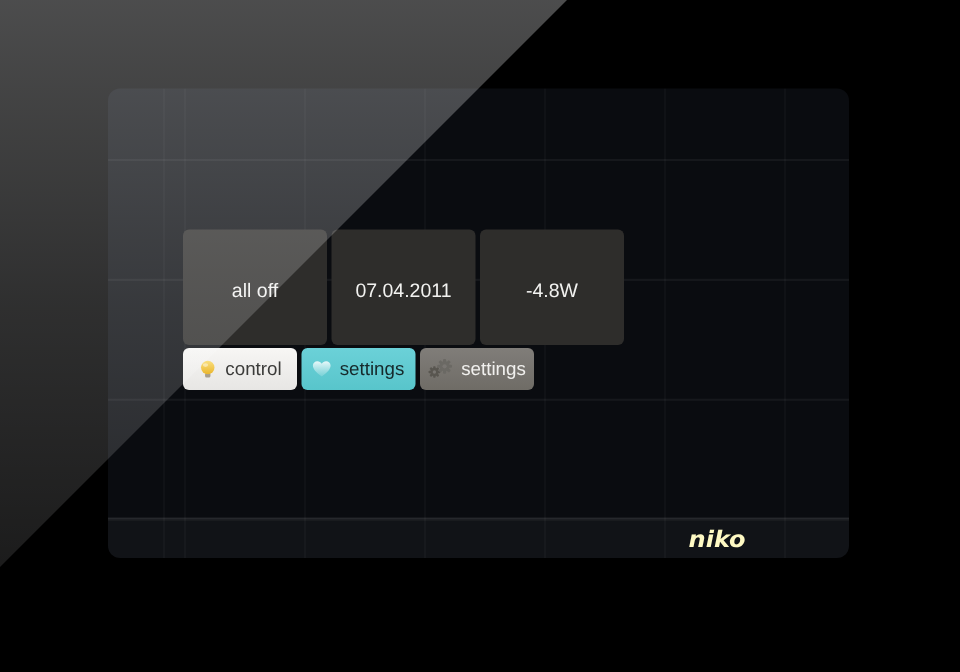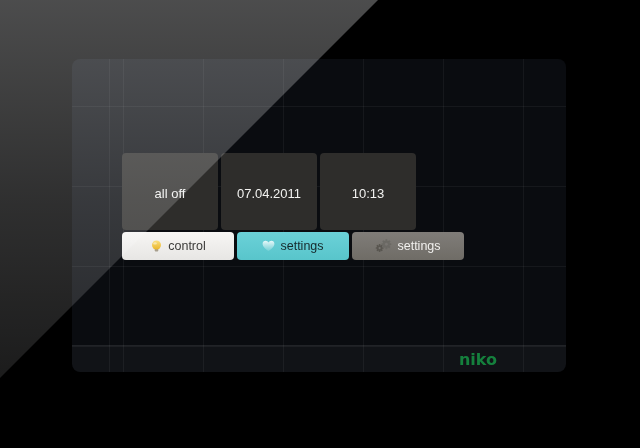--- a/index.html
+++ b/index.html
@@ -42,21 +42,21 @@
     color: #f2f2f0;
     font-size: 13px;
     padding-top: 3px;
   }
   
   .buttons {
     position: absolute; left: 50px; top: 173px;
     display: flex; gap: 3px;
   }
   .btn {
-    width: 112px; height: 28px;
+    width: 76px; height: 28px;
     border-radius: 4px;
     display: flex; align-items: center; justify-content: center;
     gap: 5px;
     font-size: 12.5px;
     cursor: pointer;
     border: none;
   }
   .btn svg { flex: 0 0 auto; display: block; }
   .btn-control   { background: linear-gradient(#f7f6f4, #e7e6e4); color: #3b3b39; }
   .btn-favorites { background: linear-gradient(#6bd1d8, #58c5cb); color: #16292b; }
@@ -65,23 +65,24 @@
   
   .status-bar {
     position: absolute; left: 0; right: 0; bottom: 0;
     height: 27px;
     background: rgba(255,255,255,0.03);
     border-top: 1px solid rgba(255,255,255,0.07);
     display: flex; align-items: center; justify-content: flex-end;
     padding-right: 69px;
   }
   .logo {
-    color: #15803d;
+    color: #fef9c3;
     font-family: "DejaVu Sans", sans-serif;
     font-weight: bold;
+    font-style: italic;
     font-size: 16px;
     letter-spacing: 0px;
     transform: scaleY(0.95);
   }
   
   .reflection {
     position: absolute; inset: 0;
     pointer-events: none;
     background: linear-gradient(to bottom,
         rgba(252,253,255,0.30) 0px,
@@ -102,21 +103,21 @@
     <div class="gridlines"></div>
 
     <div class="tiles">
       <div class="tile">
         <span>all off</span>
       </div>
       <div class="tile">
         <span>07.04.2011</span>
       </div>
       <div class="tile">
-        <span>10:13</span>
+        <span>-4.8W</span>
       </div>
     </div>
 
     <div class="buttons">
 
       <button class="btn btn-control">
         <span>
           <svg width="13" height="13" viewBox="0 0 13 13">
             <defs>
               <linearGradient id="bulbGrad" x1="0" y1="0" x2="0" y2="1">

